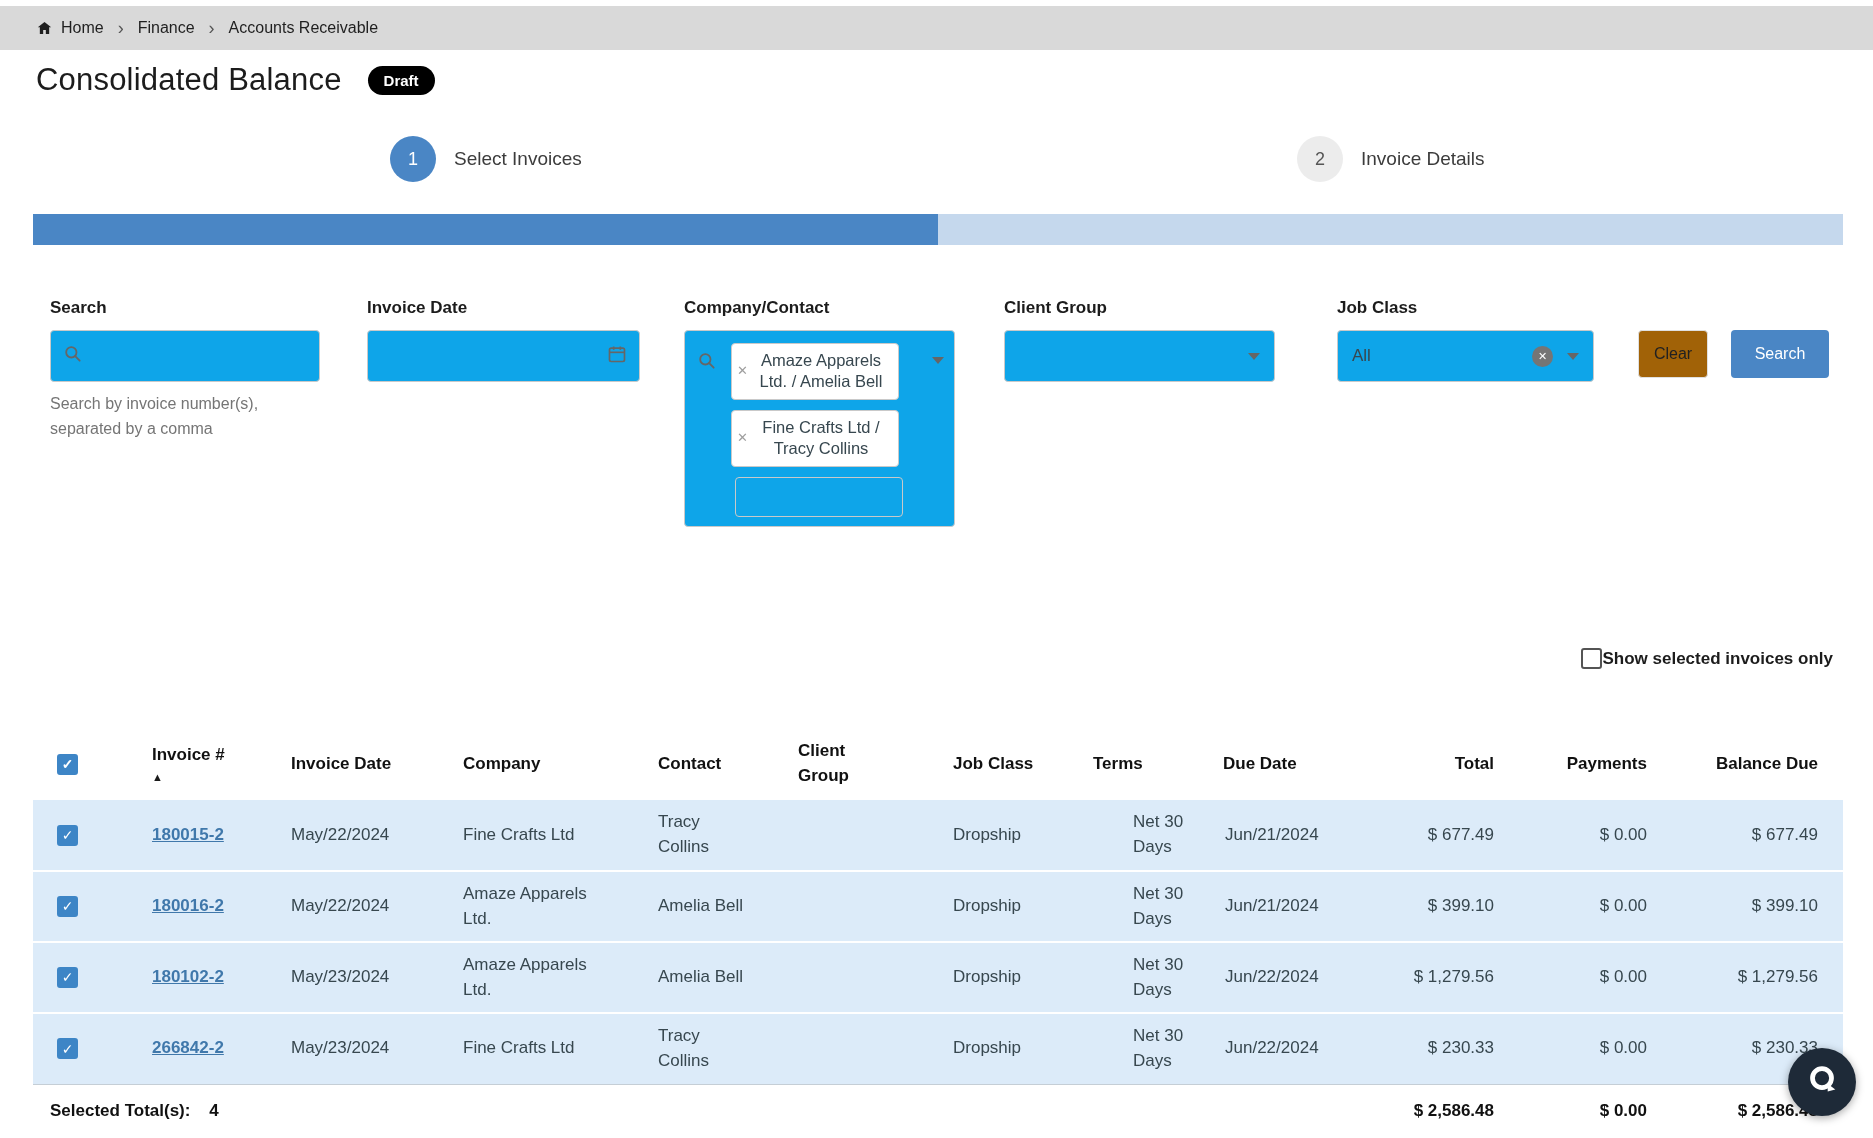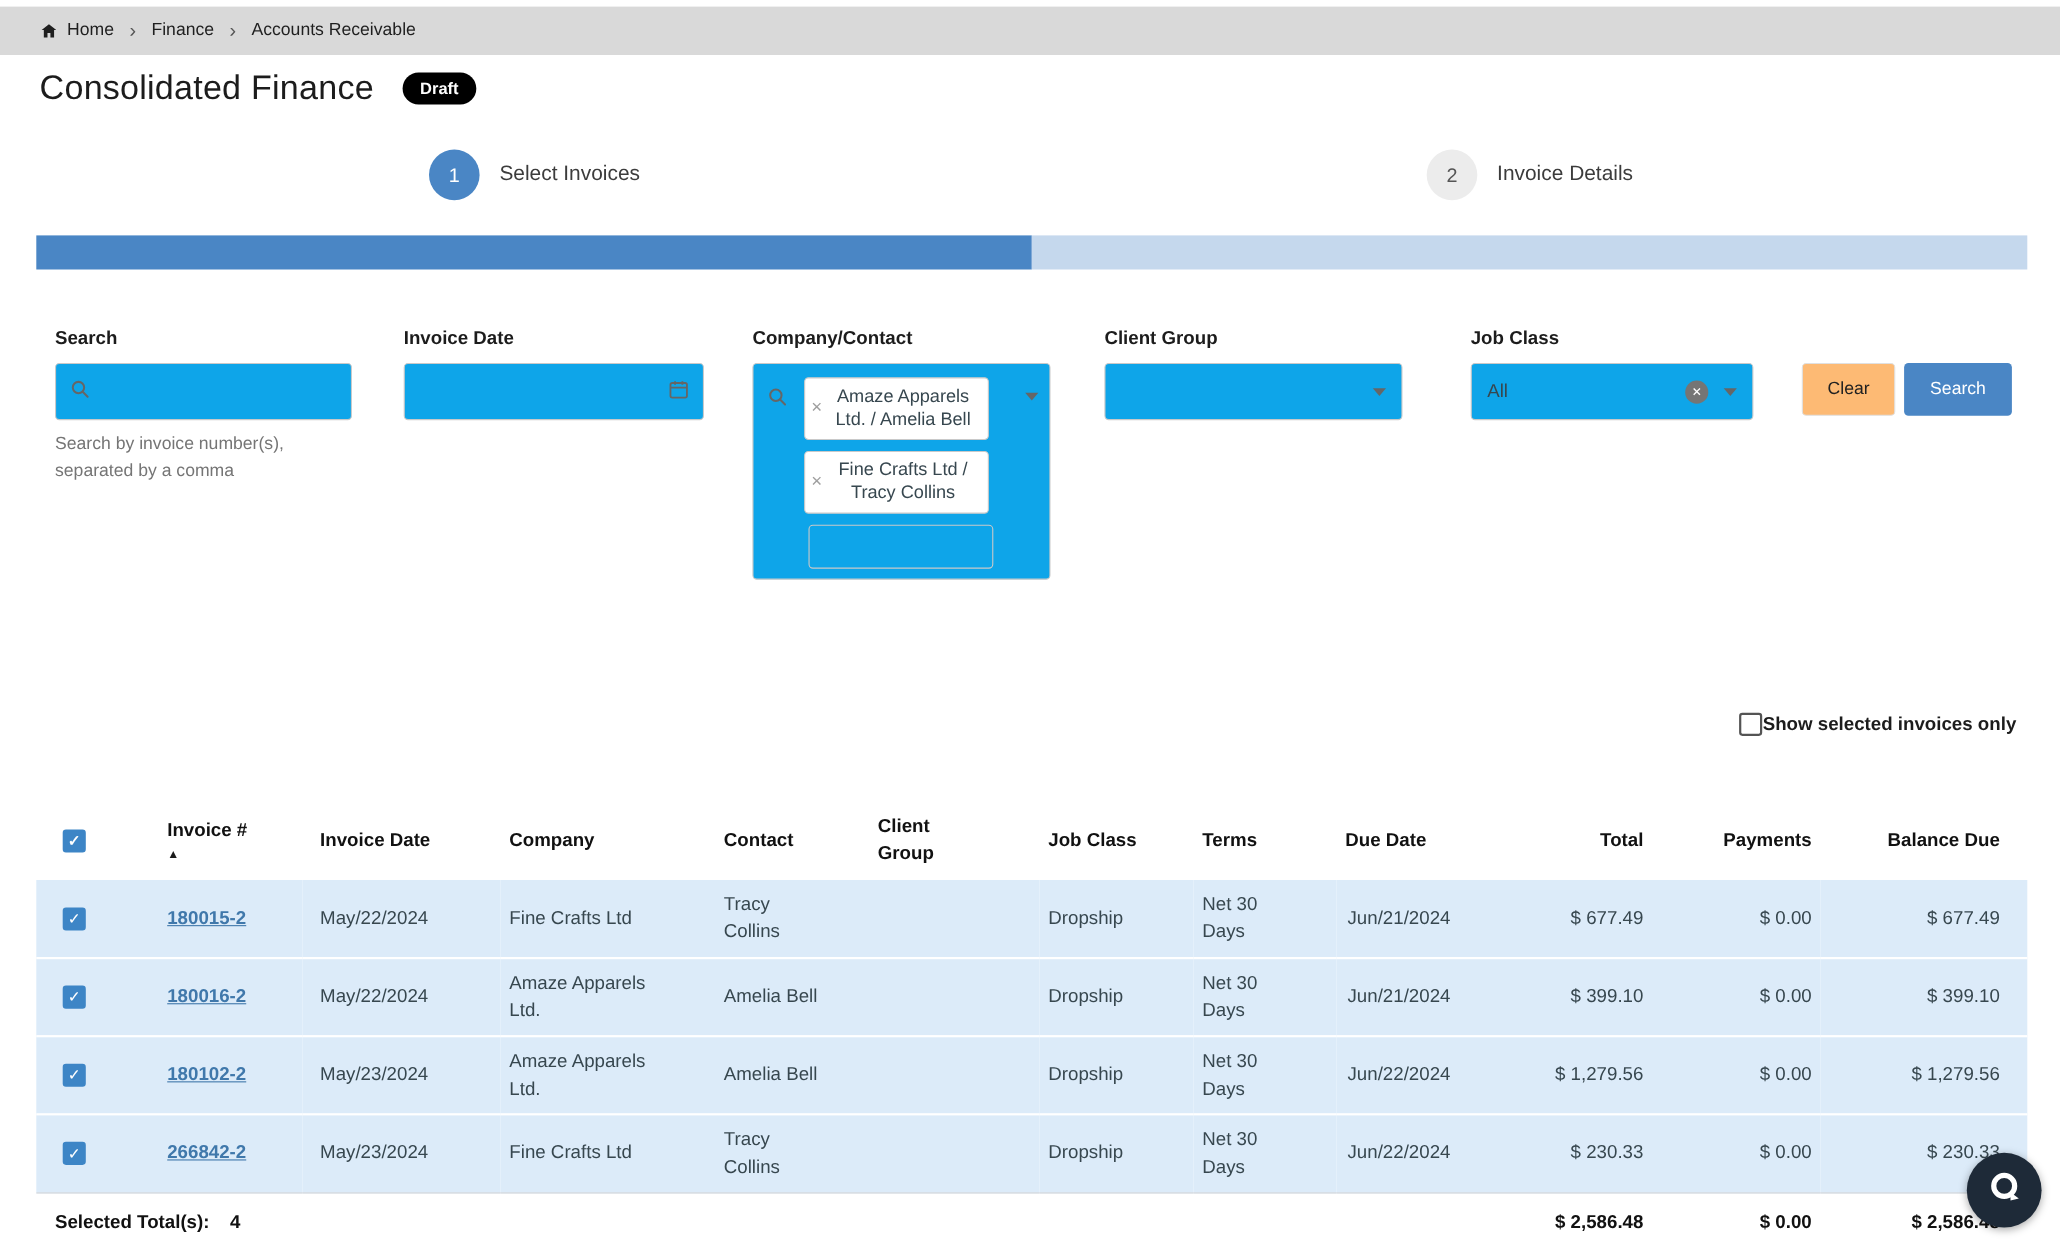--- a/index.html
+++ b/index.html
@@ -74,21 +74,21 @@
   .jc-clear { margin-left:auto; width:21px; height:21px; border-radius:50%; background:#757575;
               color:#fff; font-size:11px; display:flex; align-items:center; justify-content:center; cursor:pointer; }
   .box-jc .caret { margin-left:14px; }
 
   .caret { width:0; height:0; border-left:6px solid transparent; border-right:6px solid transparent;
            border-top:7px solid #666; }
 
   .btn { position:absolute; top:330px; height:48px; border-radius:4px; font-size:16px;
          display:flex; align-items:center; justify-content:center; cursor:pointer;
          font-family:"Liberation Sans",sans-serif; }
-  .btn-clear { left:1638px; width:85px; background:#fdba74; border:1px solid #e0e0e0; color:#212121; }
+  .btn-clear { left:1638px; width:70px; background:#a16207; border:1px solid #e0e0e0; color:#212121; }
   .btn-search { left:1731px; width:98px; background:#4a86c5; border:none; color:#fff; }
 
   
   .show-selected { position:absolute; top:648px; right:40px; display:flex; align-items:center; }
   .cb { width:21px; height:21px; border-radius:3px; display:flex; align-items:center;
         justify-content:center; font-size:14px; cursor:pointer; }
   .cb.unchecked { background:#fff; border:2px solid #545454; color:transparent; }
   .cb.checked { background:#3d85c6; border:2px solid #3d85c6; color:#fff; }
   .show-selected-label { font-size:17px; font-weight:bold; color:#1c1c1c; }
 
@@ -112,21 +112,21 @@
 
   tbody tr { background:#dcebf9; border-bottom:2px solid #ffffff; }
   tbody tr:last-child { border-bottom:1px solid #c5ced6; }
   tbody td { height:71px; vertical-align:middle; color:#37474f; padding:0 8px; line-height:1.45; }
   td.c-inv { padding-left:12px; }
   td.c-idate { padding-left:16px; }
   td.c-due { padding-left:10px; }
   .inv-link { color:#4078ab; font-weight:bold; text-decoration:underline; cursor:pointer; }
   .w-company { display:inline-block; max-width:135px; }
   .w-contact { display:inline-block; max-width:92px; }
-  .w-terms { display:inline-block; max-width:64px; }
+  .w-terms { display:inline-block; max-width:64px;margin-left:40px; }
 
   tfoot td { padding-top:16px; padding-bottom:10px; font-weight:bold; color:#111;
              font-size:17px; vertical-align:middle; }
   .foot-label { padding-left:17px; }
   .foot-count { margin-left:14px; }
 
   
   .chat-btn { position:absolute; left:1788px; top:1048px; width:68px; height:68px; border-radius:50%;
               background:#1e2a38; display:flex; align-items:center; justify-content:center;
               cursor:pointer; box-shadow:0 2px 8px rgba(0,0,0,.35); }
@@ -149,21 +149,21 @@
     <span class="crumb">
       <span>Finance</span>
     </span>
     <span class="crumb-sep">›</span>
     <span class="crumb">
       <span>Accounts Receivable</span>
     </span>
   </div>
 
   <div class="title-row">
-    <div class="page-title">Consolidated Finance</div>
+    <div class="page-title">Consolidated Balance</div>
     <div class="badge">Draft</div>
   </div>
 
   <div class="stepper">
     <div class="step step-1">
       <div class="step-circle active">1</div>
       <div class="step-label">Select Invoices</div>
     </div>
     <div class="step step-2">
       <div class="step-circle inactive">2</div>

